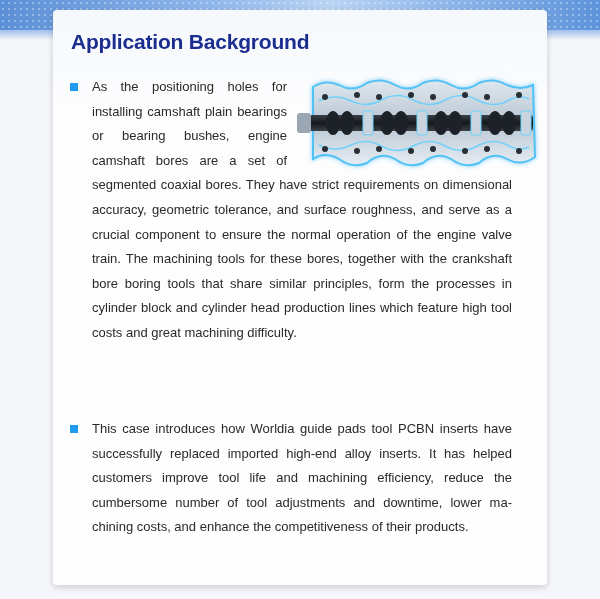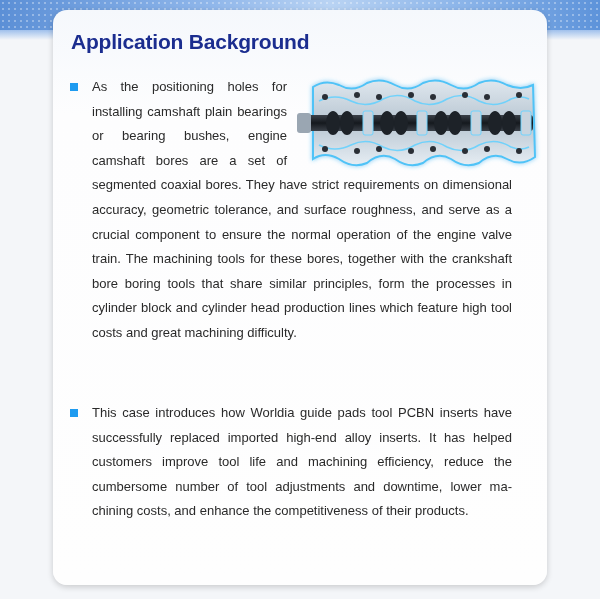--- a/index.html
+++ b/index.html
@@ -19,35 +19,35 @@
       background-size: 6px 6px;
       opacity: 0.6;
     }
     .side-band {
       position: absolute; left: 0; top: 30px; width: 600px; height: 10px;
       background: linear-gradient(180deg, #9fc0ec, #f4f6f9);
     }
     .card {
       position: absolute; left: 53px; top: 10px; width: 494px; height: 575px;
       background: linear-gradient(180deg, #f5f8fc 0%, #fdfdfe 18%, #fefefe 100%);
-      border-radius: 14px;
+      border-radius: 4px;
       box-shadow: 0 2px 6px rgba(0,0,0,0.18);
     }
     .title {
       position: absolute; left: 18px; top: 20px;
       font-size: 21px; font-weight: bold; color: #1b2d8f;
       letter-spacing: -0.2px;
     }
     .para {
       position: absolute; left: 39px; width: 420px;
       font-size: 13px; line-height: 24.6px; color: #2a2a2a;
       text-align: justify;
     }
     .para-1 { top: 65px; }
-    .para-2 { top: 391px; }
+    .para-2 { top: 407px; }
     .bullet {
       position: absolute; left: -22px; top: 8px; width: 8px; height: 8px;
       background: #1e9bf0;
     }
     .camshaft {
       float: right; width: 252px; height: 97px;
       margin: 0 -35px 0 8px;
       shape-outside: inset(0);
     }
     .camshaft svg { display: block; }

